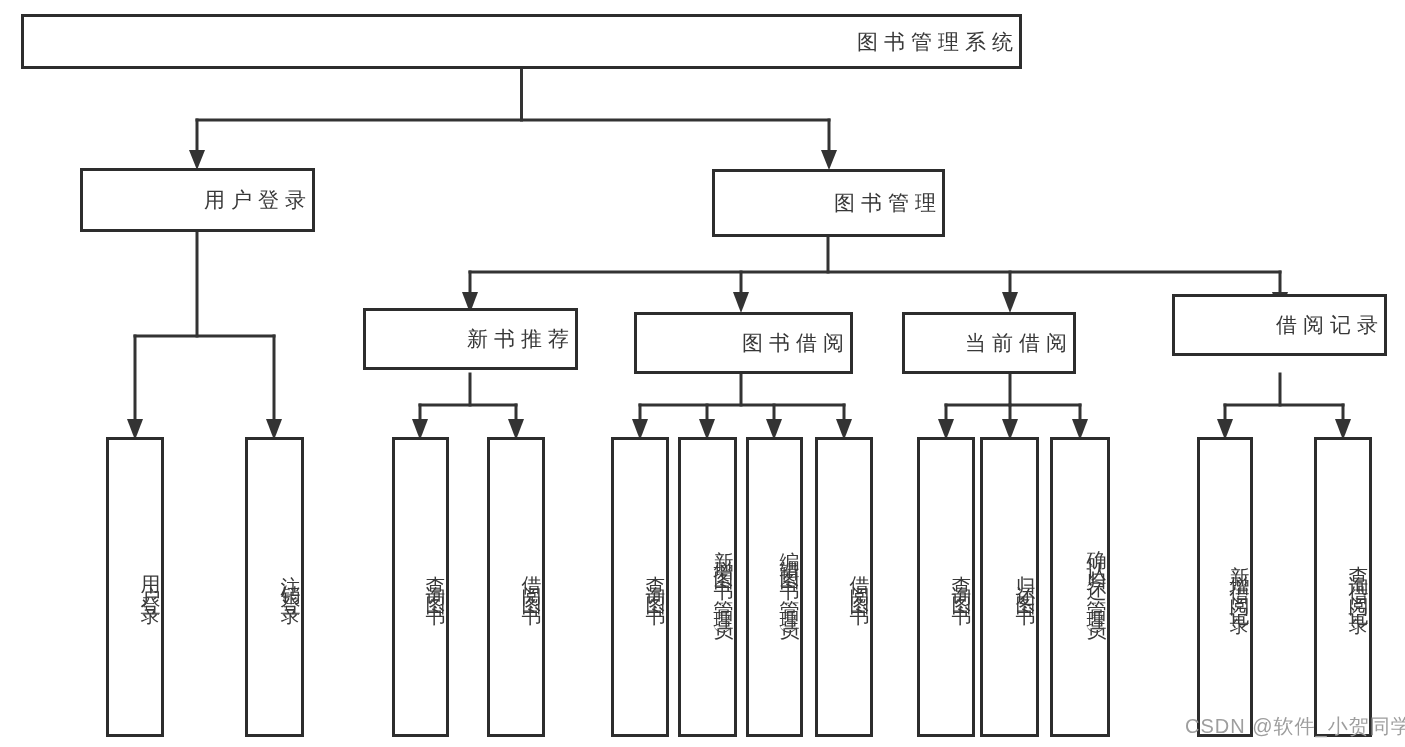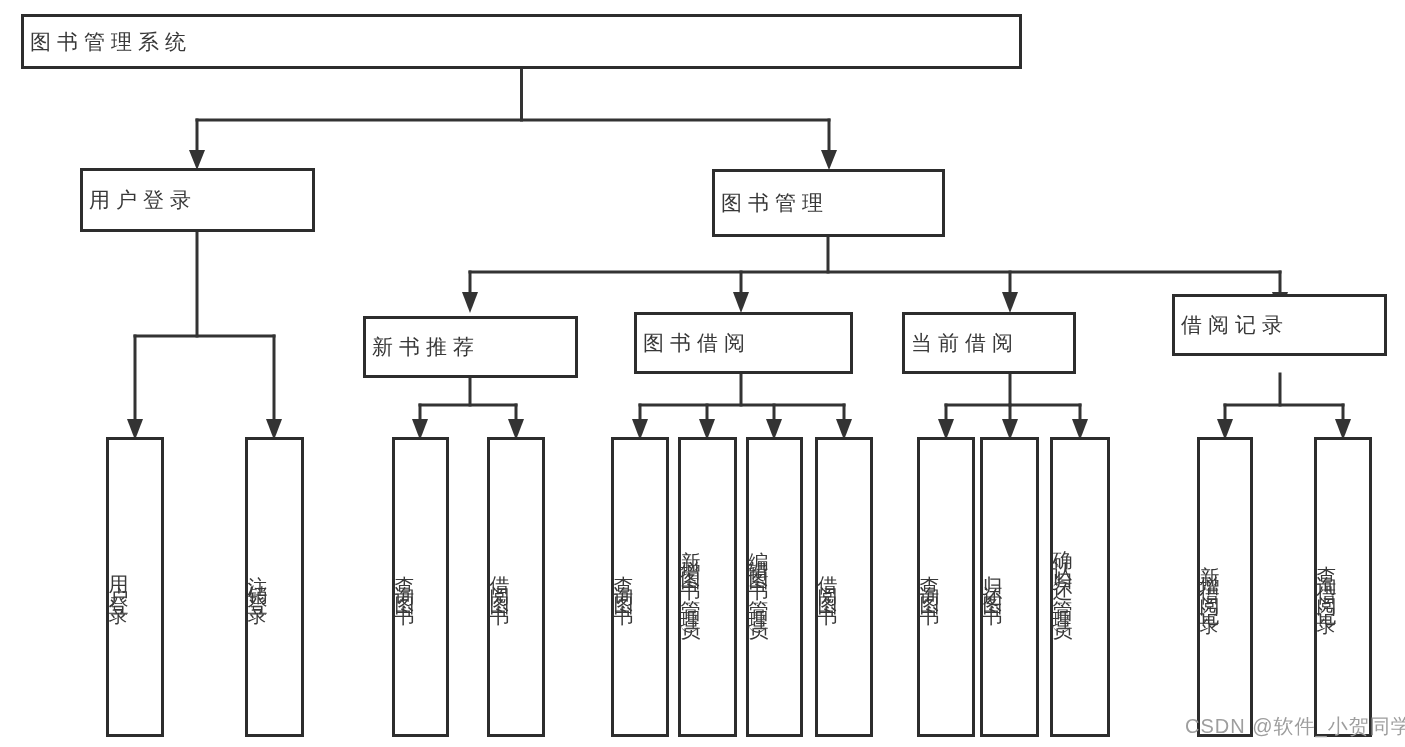--- a/index.html
+++ b/index.html
@@ -20,21 +20,21 @@
     left: 0; top: 0;
     z-index: 1;
   }
   .node {
     position: absolute;
     box-sizing: border-box;
     background: #ffffff;
     border: 3px solid #2d2d2d;
     display: flex;
     align-items: center;
-    justify-content: flex-start;
+    justify-content: flex-end;
     z-index: 2;
     color: #383838;
   }
   .node.h .lbl {
     font-size: 21px;
     letter-spacing: 6px;
     text-indent: 6px;
     white-space: nowrap;
     color: #383838;
   }
@@ -134,21 +134,21 @@
     <span class="lbl">图书管理系统</span>
   </div>
 
   <div class="node h" style="left:80px;top:168px;width:235px;height:64px">
     <span class="lbl">用户登录</span>
   </div>
   <div class="node h" style="left:712px;top:169px;width:233px;height:68px">
     <span class="lbl">图书管理</span>
   </div>
 
-  <div class="node h" style="left:363px;top:316px;width:215px;height:62px">
+  <div class="node h" style="left:363px;top:308px;width:215px;height:62px">
     <span class="lbl">新书推荐</span>
   </div>
   <div class="node h" style="left:634px;top:312px;width:219px;height:62px">
     <span class="lbl">图书借阅</span>
   </div>
   <div class="node h" style="left:902px;top:312px;width:174px;height:62px">
     <span class="lbl">当前借阅</span>
   </div>
   <div class="node h" style="left:1172px;top:294px;width:215px;height:62px">
     <span class="lbl">借阅记录</span>

